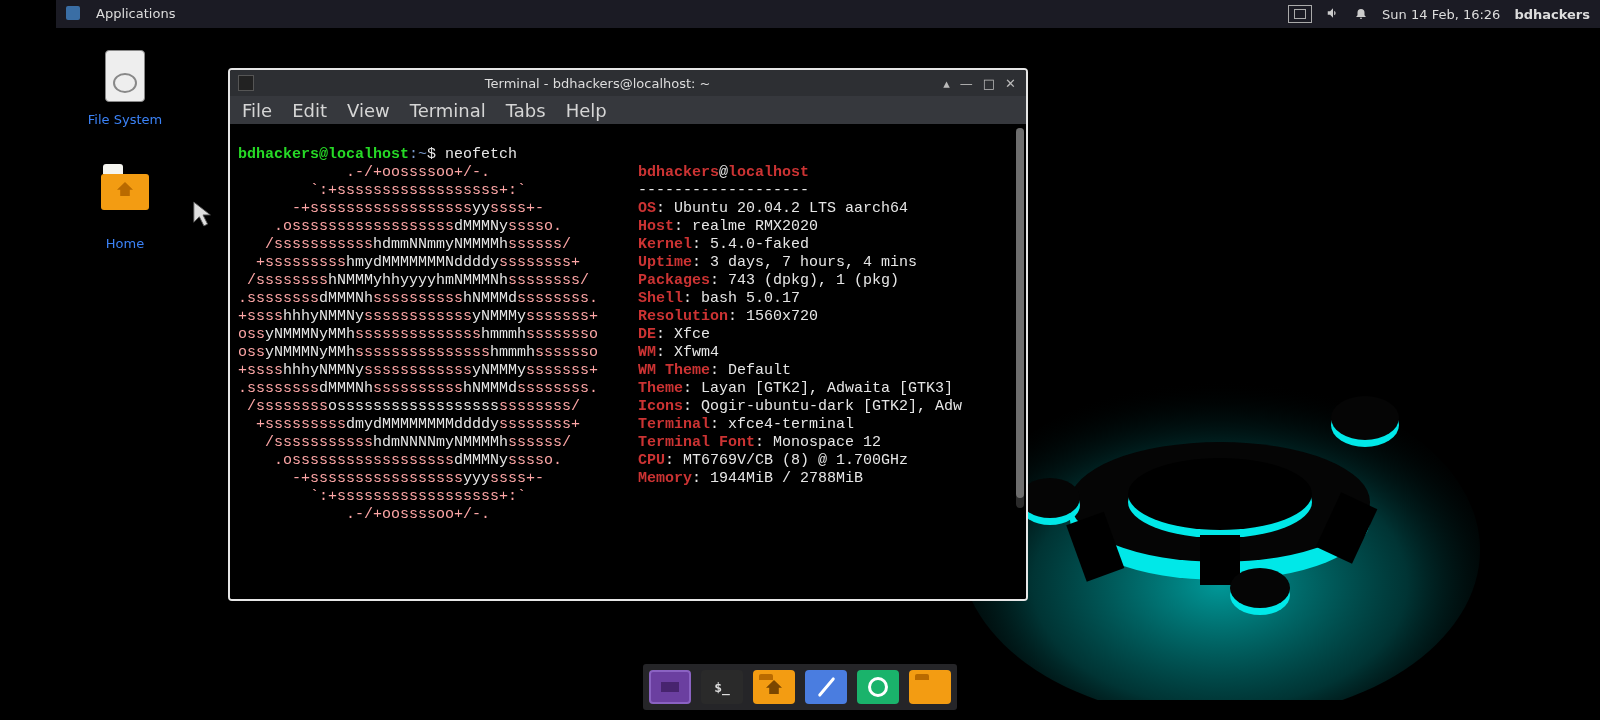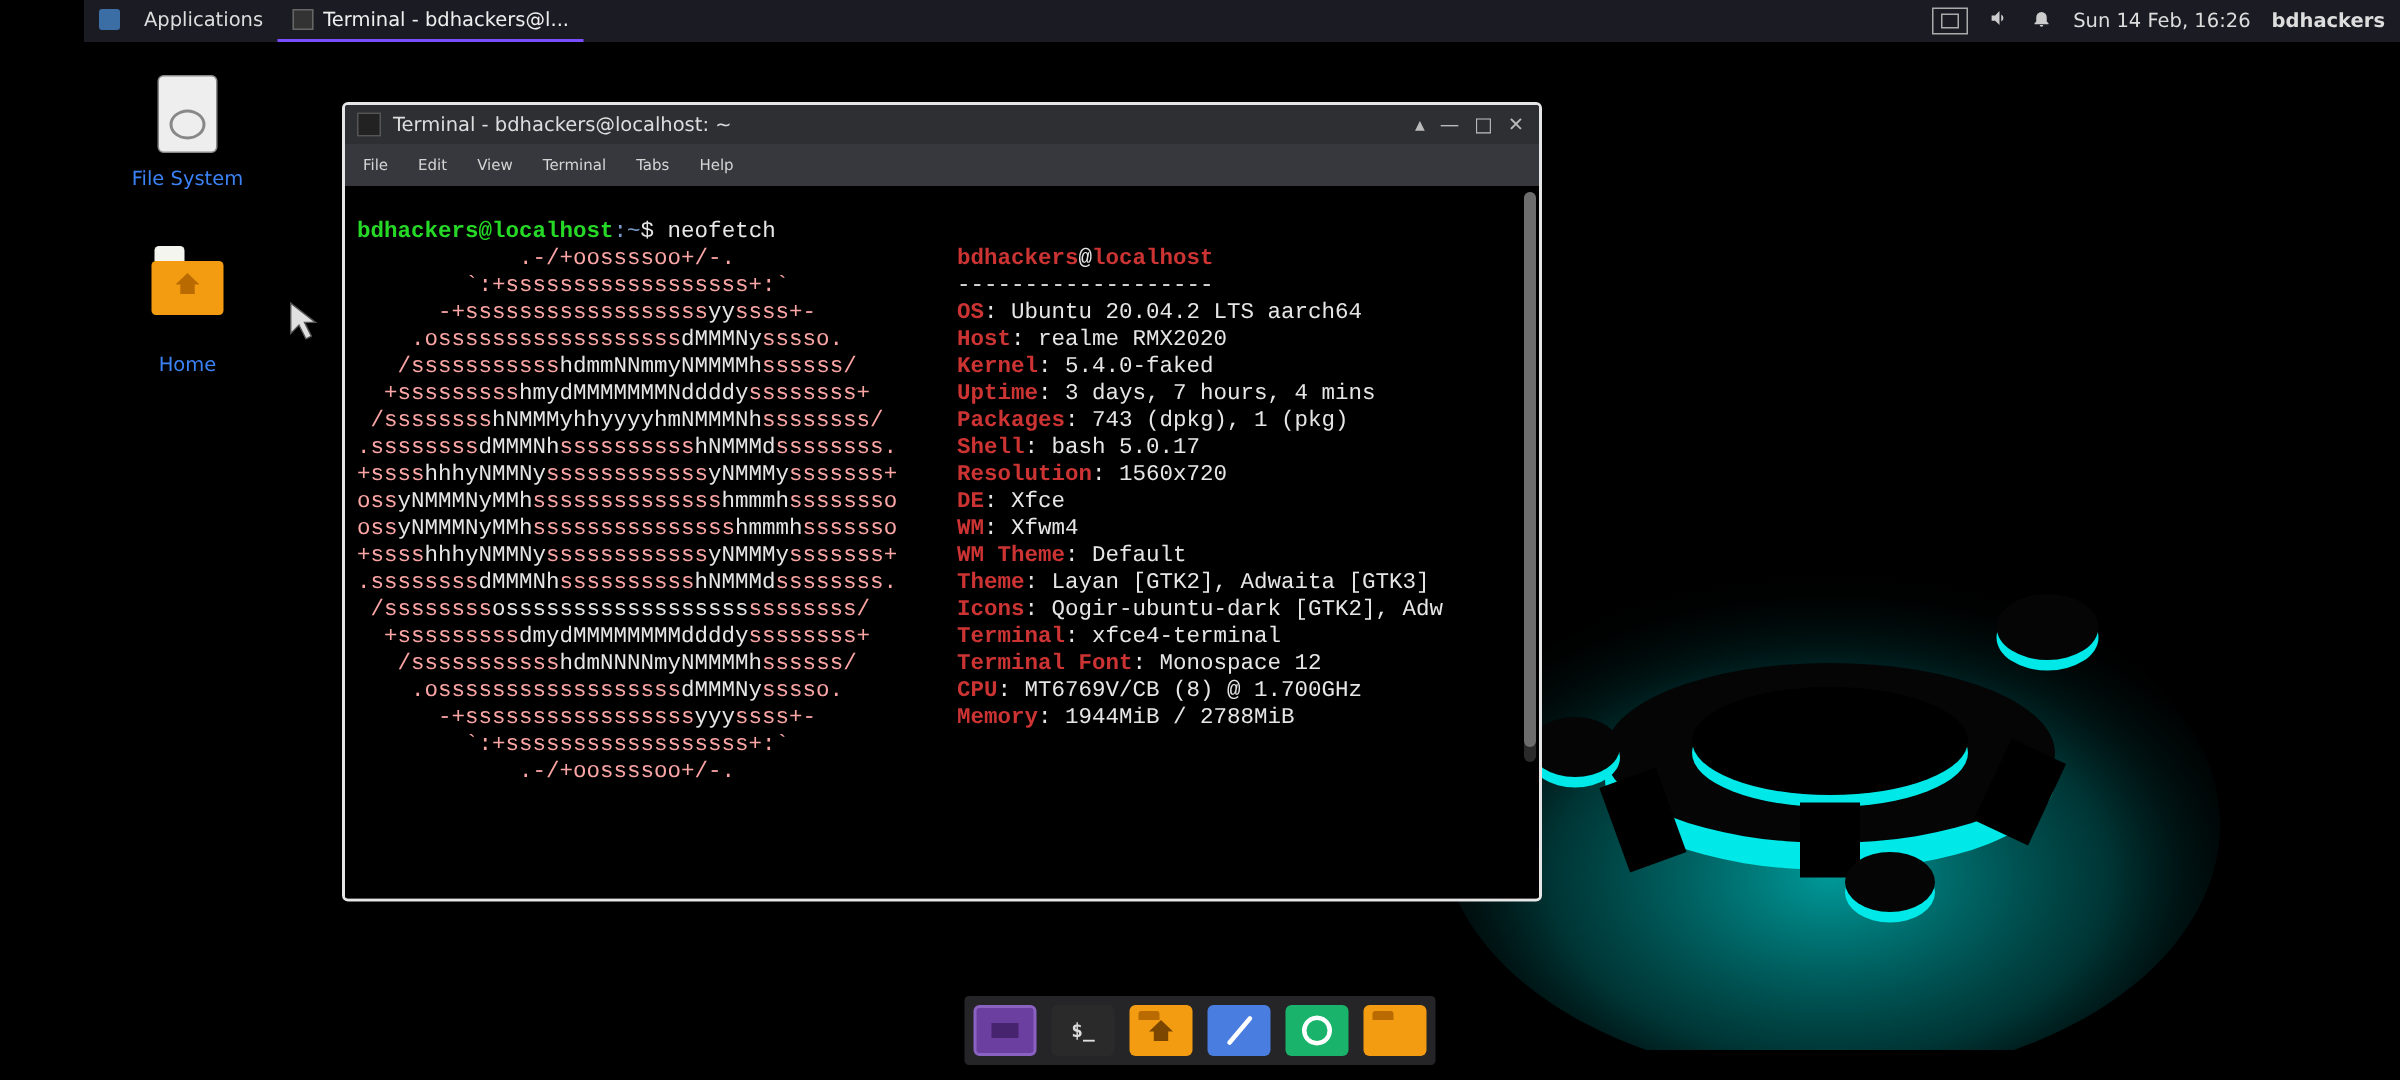--- a/index.html
+++ b/index.html
@@ -88,32 +88,32 @@
     overflow: hidden;
   }
   .titlebar {
     height: 26px;
     background: #2d2f33;
     display: flex; align-items: center;
     color: #ddd;
     font-size: 13px;
   }
   .titlebar .t-icon{width:16px;height:16px;background:#222;border:1px solid #555;margin:0 8px;}
-  .titlebar .t-title{flex:1; color:#ddd;}
+  .titlebar .t-title{flex:1; text-align:center; color:#ddd;}
   .titlebar .t-btns{display:flex;gap:10px;padding:0 10px;color:#bbb;font-size:13px;}
   .t-btns span{cursor:default;}
 
   .menubar {
     height: 28px;
     background: #36383d;
     display: flex; align-items: center;
     gap: 20px;
     padding: 0 12px;
     color: #d5d5d5;
-    font-size: 10px;
+    font-size: 18px;
   }
 
   .termbody {
     background: #000;
     padding: 4px 8px 14px 8px;
     font-family: "Liberation Mono","DejaVu Sans Mono",monospace;
     font-size: 15px;
     line-height: 18px;
     white-space: pre;
     position: relative;
@@ -159,24 +159,20 @@
   .d-search{background:#1ab36b;}
   .d-search::after{content:"";width:14px;height:14px;border:3px solid #fff;border-radius:50%;position:relative;}
 </style>
 </head>
 <body>
 
 <div class="topbar">
   <div class="apps-btn">
     <span class="apps-icon"></span>
     <span>Applications</span>
-  </div>
-  <div class="task">
-    <span class="task-icon"></span>
-    <span>Terminal - bdhackers@l...</span>
   </div>
   <div class="spacer"></div>
   <div class="tray">
     <span class="tray-ss"></span>
     <span>
       <svg class="speaker" viewBox="0 0 24 24">
           <path fill="#ccc" d="M3 9v6h4l5 5V4L7 9H3zm13.5 3a4.5 4.5 0 00-2.5-4v8a4.5 4.5 0 002.5-4z"></path>
         </svg>
     </span>
     <span>

